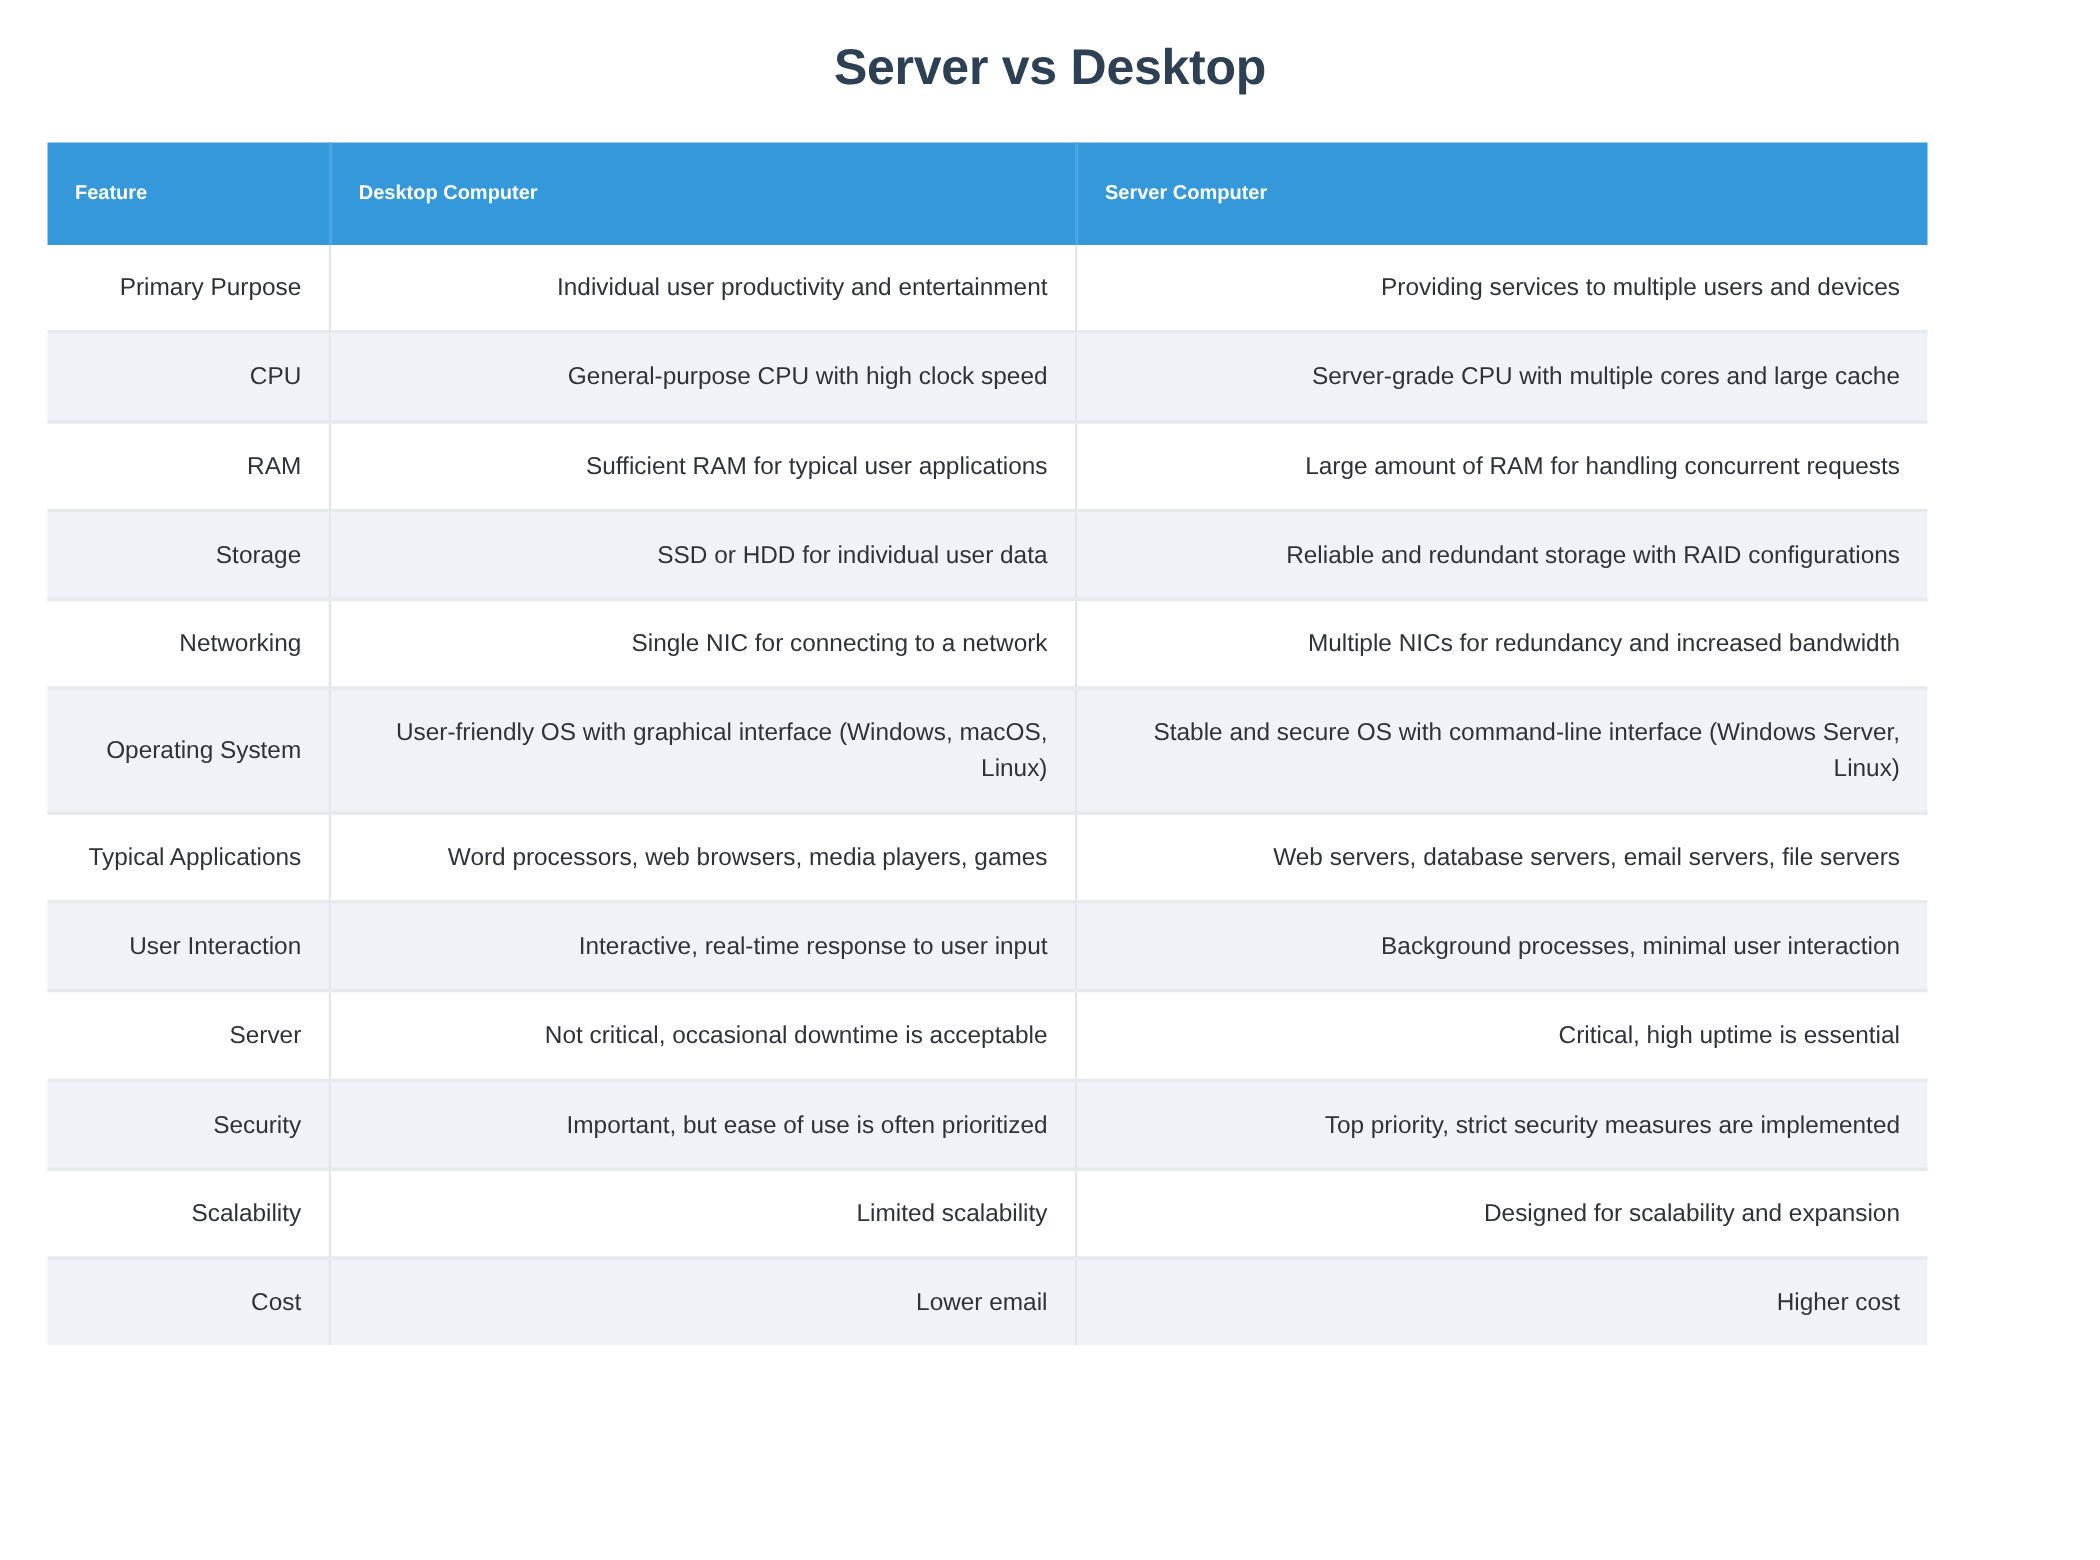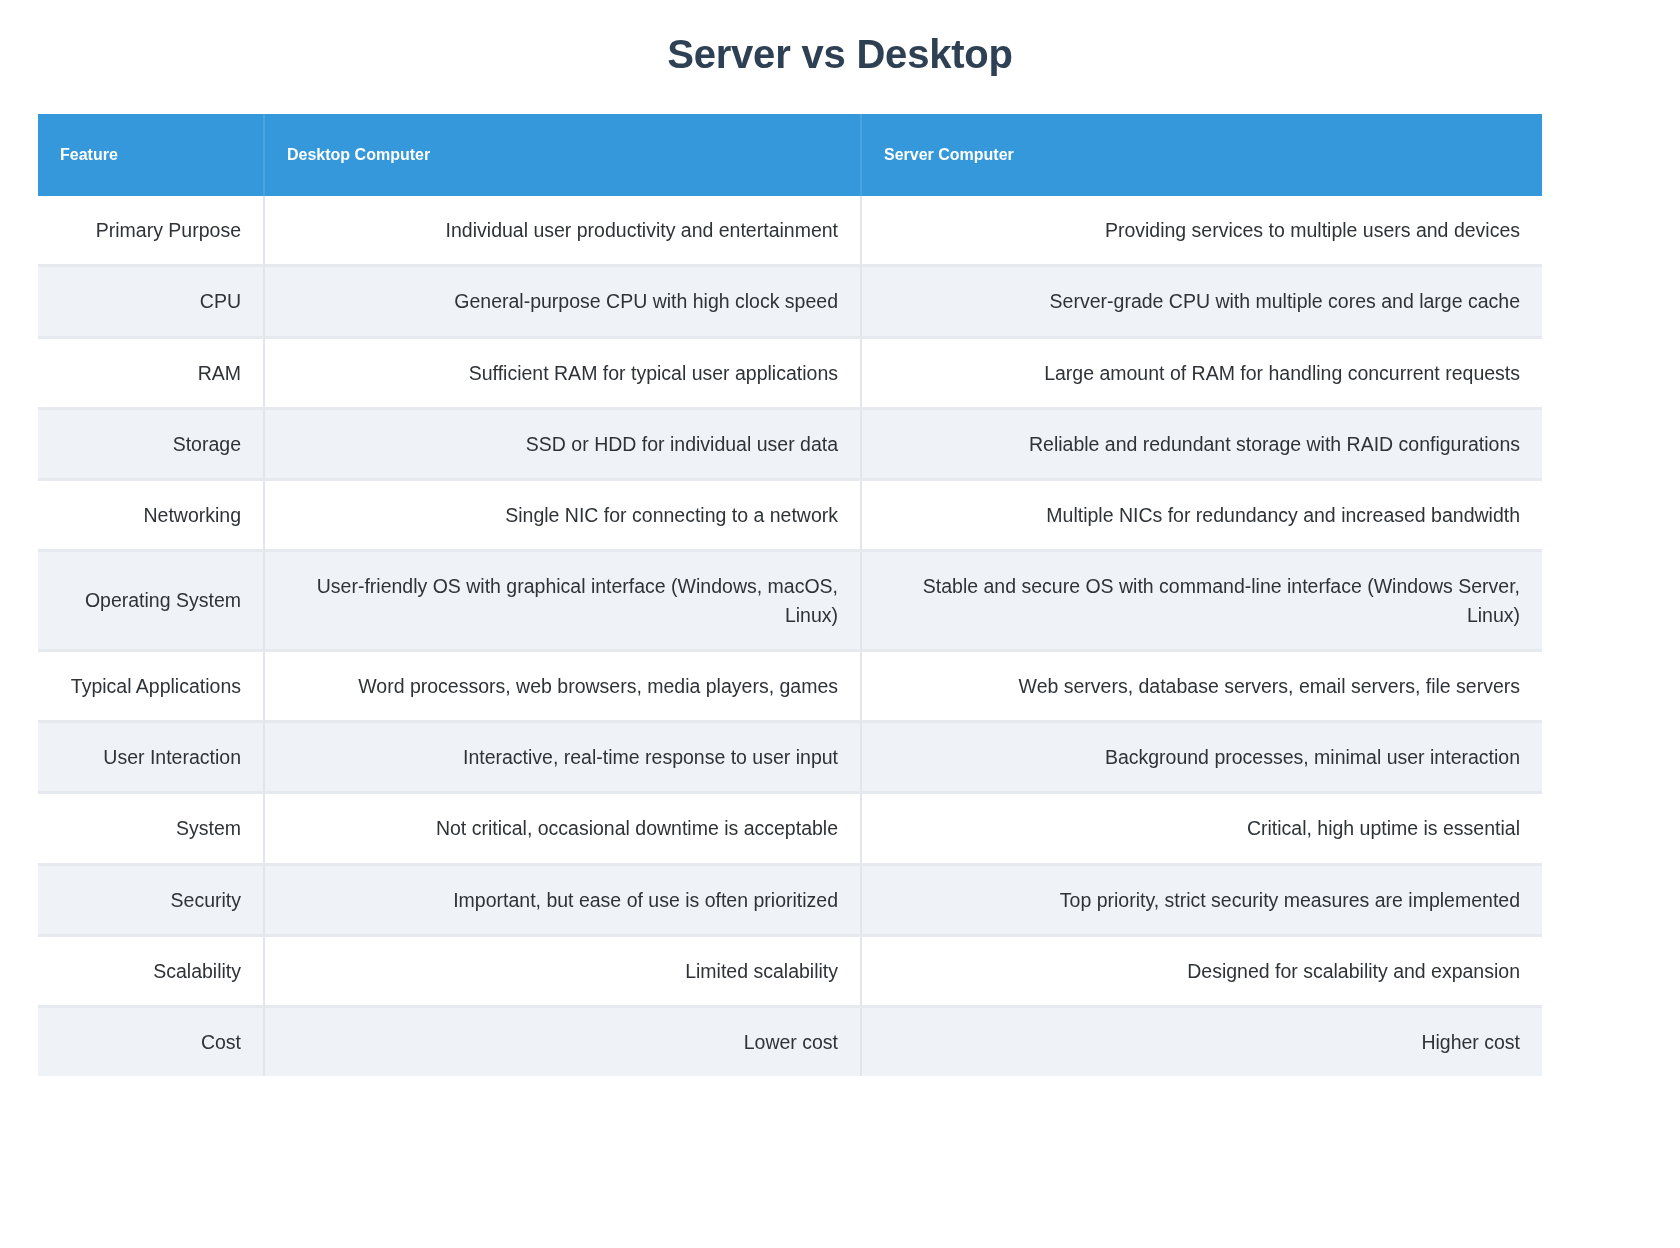--- a/index.html
+++ b/index.html
@@ -143,36 +143,36 @@
             <td class="feature-cell">Typical Applications</td>
             <td>Word processors, web browsers, media players, games</td>
             <td>Web servers, database servers, email servers, file servers</td>
           </tr>
           <tr class="alt">
             <td class="feature-cell">User Interaction</td>
             <td>Interactive, real-time response to user input</td>
             <td>Background processes, minimal user interaction</td>
           </tr>
           <tr>
-            <td class="feature-cell">System</td>
+            <td class="feature-cell">Server</td>
             <td>Not critical, occasional downtime is acceptable</td>
             <td>Critical, high uptime is essential</td>
           </tr>
           <tr class="alt">
             <td class="feature-cell">Security</td>
             <td>Important, but ease of use is often prioritized</td>
             <td>Top priority, strict security measures are implemented</td>
           </tr>
           <tr>
             <td class="feature-cell">Scalability</td>
             <td>Limited scalability</td>
             <td>Designed for scalability and expansion</td>
           </tr>
           <tr class="alt">
             <td class="feature-cell">Cost</td>
-            <td>Lower cost</td>
+            <td>Lower email</td>
             <td>Higher cost</td>
           </tr>
         </tbody>
     </table>
   </div>
 
 </div>
 
 </body></html>

